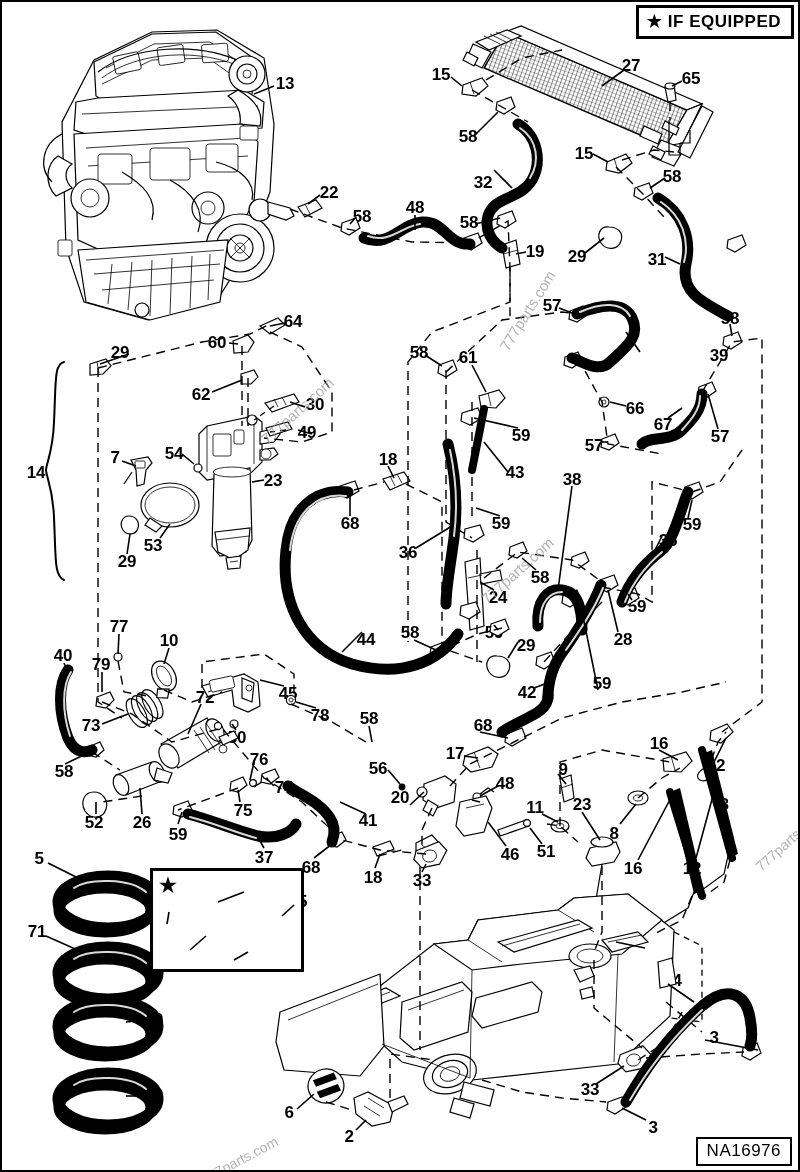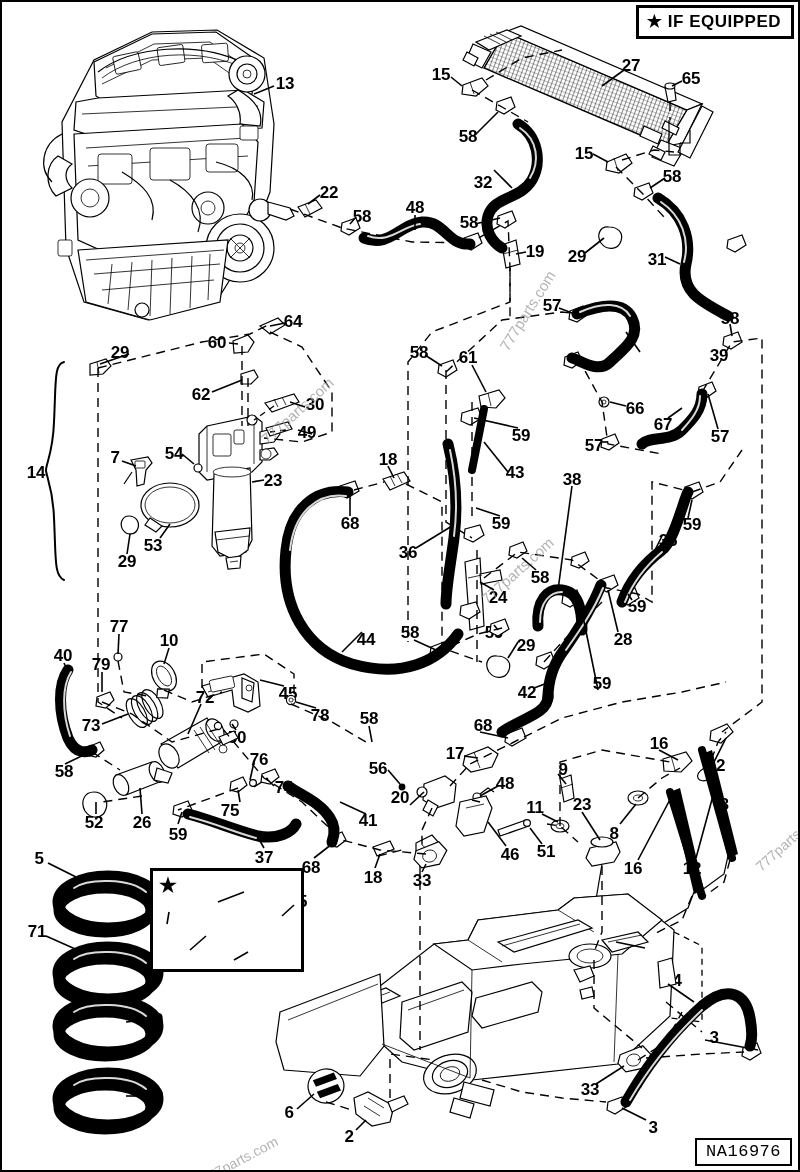--- a/index.html
+++ b/index.html
@@ -49,21 +49,20 @@
   #partno {
     position: absolute;
     right: 6px;
     bottom: 4px;
     border: 2px solid #000;
     background: #fff;
     padding: 2px 9px 3px 9px;
     font-size: 17px;
     letter-spacing: 0.5px;
     z-index: 40;
-    font-family: Liberation Mono, monospace;
   }
   
   #inset {
     position: absolute;
     left: 148px;
     top: 866px;
     width: 148px;
     height: 98px;
     border: 3px solid #000;
     background: #fff;
@@ -900,21 +899,21 @@
       <div class="cal" style="left: 453px; top: 751px;">17</div>
       <div class="cal" style="left: 376px; top: 766px;">56</div>
       <div class="cal" style="left: 657px; top: 741px;">16</div>
       <div class="cal" style="left: 714px; top: 763px;">12</div>
       <div class="cal" style="left: 503px; top: 781px;">48</div>
       <div class="cal" style="left: 561px; top: 767px;">9</div>
       <div class="cal" style="left: 282px; top: 785px;">74</div>
       <div class="cal" style="left: 92px; top: 820px;">52</div>
       <div class="cal" style="left: 140px; top: 820px;">26</div>
       <div class="cal" style="left: 176px; top: 832px;">59</div>
-      <div class="cal" style="left: 228px; top: 808px;">75</div>
+      <div class="cal" style="left: 241px; top: 808px;">75</div>
       <div class="cal" style="left: 398px; top: 795px;">20</div>
       <div class="cal" style="left: 533px; top: 805px;">11</div>
       <div class="cal" style="left: 580px; top: 802px;">23</div>
       <div class="cal" style="left: 612px; top: 831px;">8</div>
       <div class="cal" style="left: 722px; top: 802px;">8</div>
       <div class="cal" style="left: 366px; top: 818px;">41</div>
       <div class="cal" style="left: 262px; top: 855px;">37</div>
       <div class="cal" style="left: 309px; top: 865px;">68</div>
       <div class="cal" style="left: 544px; top: 849px; text-align: right;">51</div>
       <div class="cal" style="left: 508px; top: 852px;">46</div>

